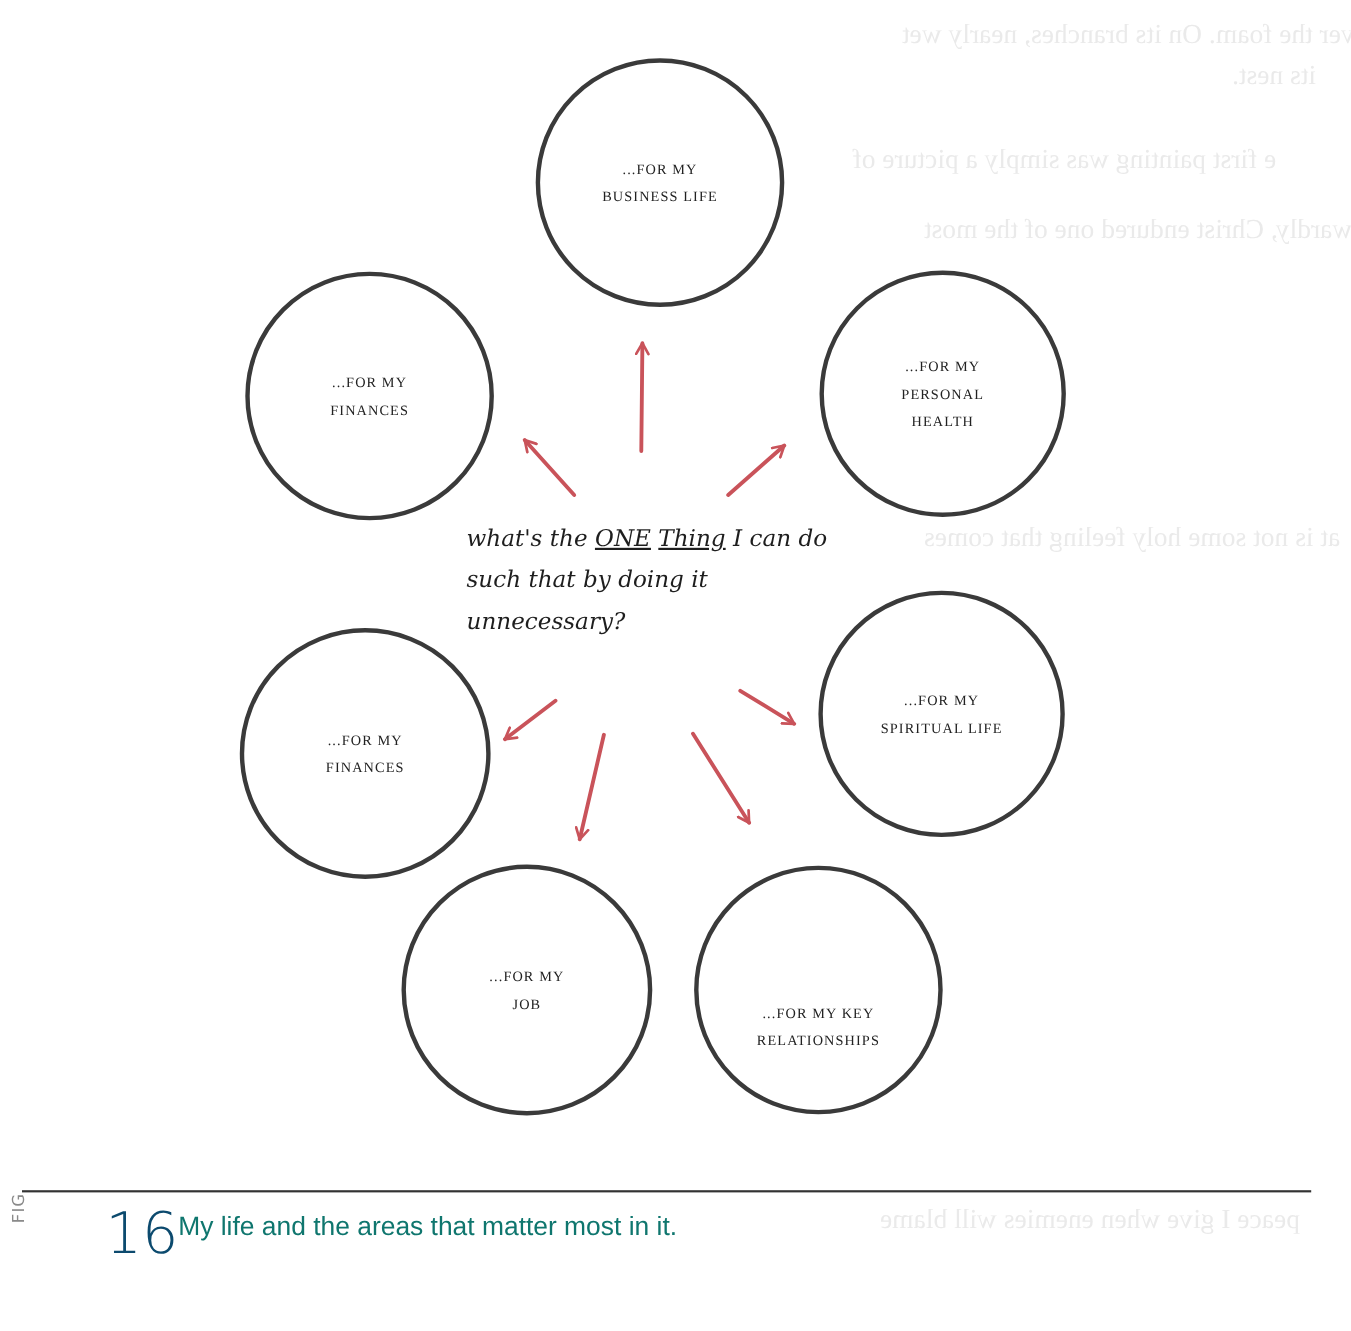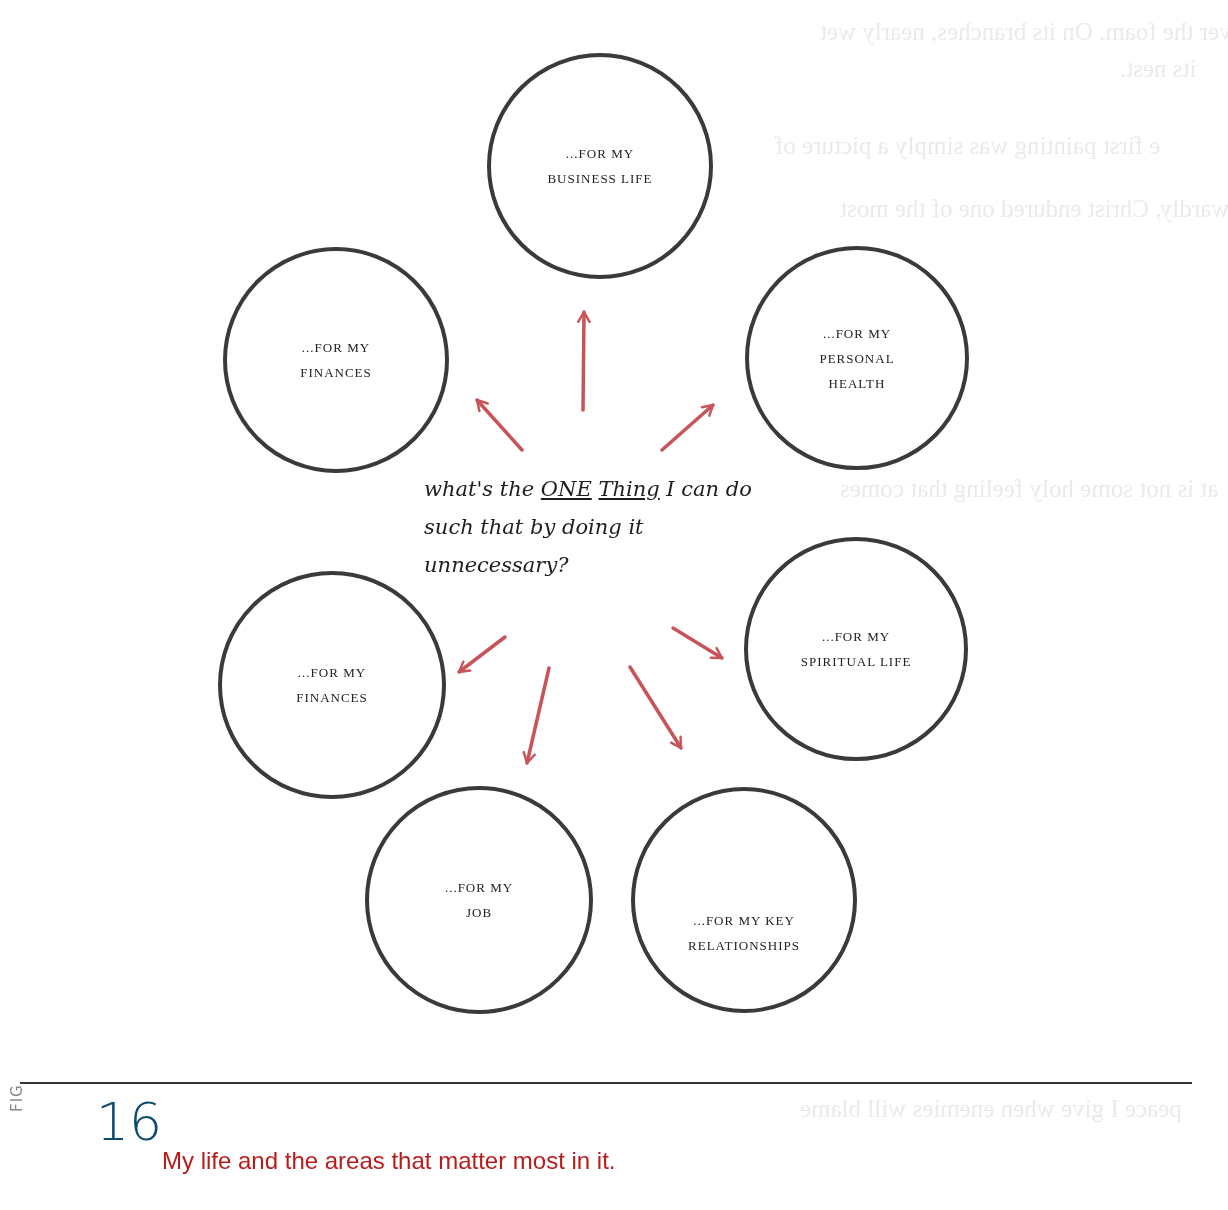--- a/index.html
+++ b/index.html
@@ -69,24 +69,23 @@
       font-weight: 200;
       color: #0c4a6e;
       font-family: "DejaVu Sans", sans-serif;
       line-height: 60px;
       margin-left: 38px;
     }
     .caption {
       position: absolute;
       left: 162px; top: 1102px;
       font-size: 24px;
-      color: #b91c1c;
+      color: #0f766e;
       font-family: "Liberation Sans", sans-serif;
       font-weight: 300;
-      margin-top: 45px;
     }
   </style>
 </head>
 <body>
 
 <div class="bleed" style="left:820px; top:18px;">e, bending over the foam. On its branches, nearly wet</div>
 <div class="bleed" style="left:1120px; top:55px;">its nest.</div>
 <div class="bleed" style="left:775px; top:132px;">e first painting was simply a picture of</div>
 <div class="bleed" style="left:840px; top:195px;">wardly, Christ endured one of the most</div>
 <div class="bleed" style="left:840px; top:475px;">at is not some holy feeling that comes</div>

